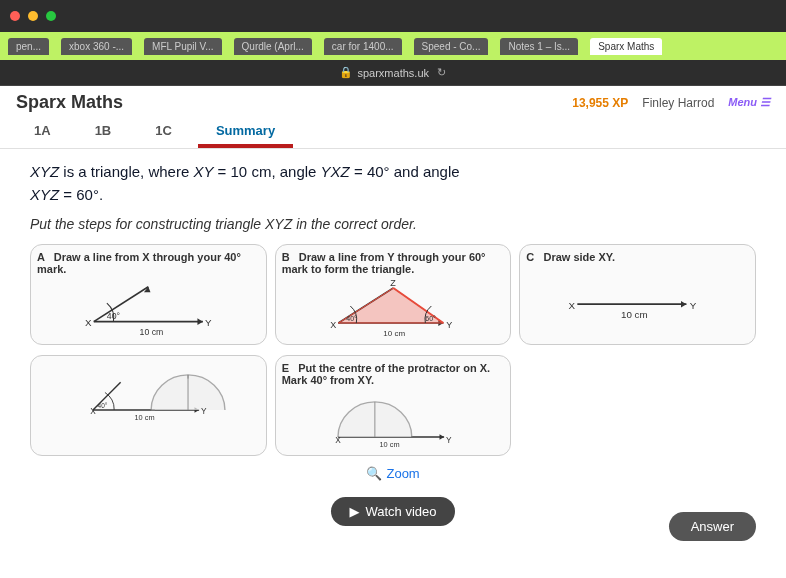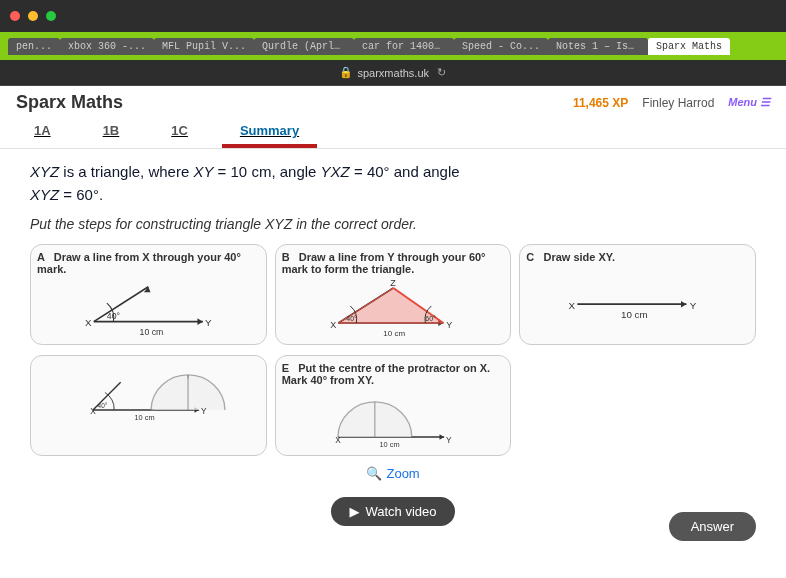--- a/index.html
+++ b/index.html
@@ -14,28 +14,27 @@
     
     .browser-bar {
       background: #2d2d2d;
       height: 32px;
       display: flex;
       align-items: center;
       padding: 0 10px;
       gap: 8px;
     }
     .browser-tabs {
-      background: #84cc16;
+      background: #bef264;
       height: 28px;
       display: flex;
       align-items: center;
       padding: 0 8px;
-      gap: 0;
+      gap: 12px;
       overflow: hidden;
-      font-family: Liberation Mono, monospace;
     }
     .tab-item {
       background: #555;
       color: #ccc;
       font-size: 10px;
       padding: 3px 8px;
       border-radius: 3px 3px 0 0;
       white-space: nowrap;
       max-width: 100px;
       overflow: hidden;
@@ -93,22 +92,21 @@
       font-weight: bold;
     }
     .menu-btn {
       font-weight: bold;
       font-size: 11px;
       color: #8b5cf6;
       font-style: italic;
     }
     .tabs-row {
       display: flex;
-      gap: 16px;
-      text-decoration: underline;
+      gap: 8px;
     }
     .tab-nav {
       padding: 6px 18px;
       font-size: 13px;
       font-weight: bold;
       color: #555;
       cursor: pointer;
       border-bottom: 2px solid transparent;
     }
     .tab-nav.active {
@@ -238,21 +236,21 @@
   <span style="color:#4CAF50;">🔒</span>
   <span>sparxmaths.uk</span>
   <span style="margin-left:4px;color:#aaa;">↻</span>
 </div>
 
 <div class="page">
   <div class="top-nav">
     <div class="brand-row">
       <span class="brand-title">Sparx Maths</span>
       <div class="xp-row">
-        <span class="xp-val">11,465 XP</span>
+        <span class="xp-val">13,955 XP</span>
         <span>Finley Harrod</span>
         <span class="menu-btn">
           <span>Menu</span> ☰
         </span>
       </div>
     </div>
     <div class="tabs-row">
       <div class="tab-nav">1A</div>
       <div class="tab-nav">1B</div>
       <div class="tab-nav">1C</div>

